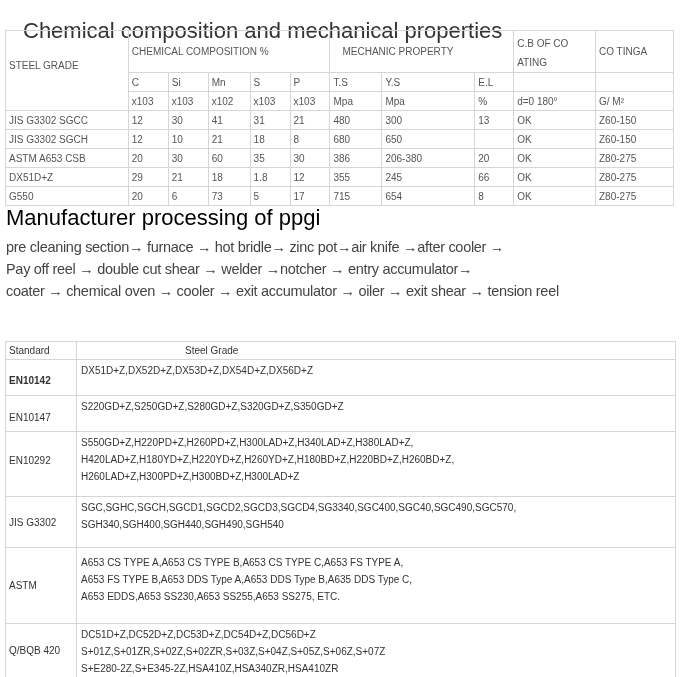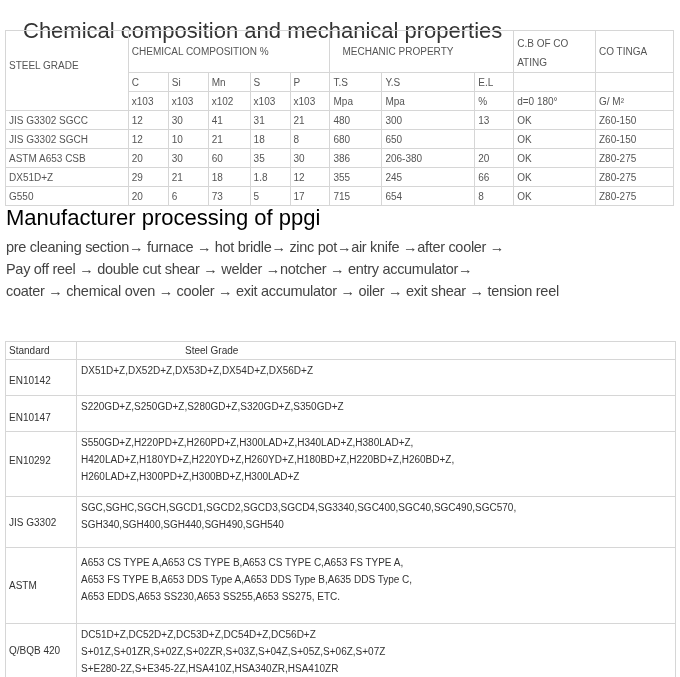--- a/index.html
+++ b/index.html
@@ -152,21 +152,21 @@
   <colgroup>
       <col style="width:71px">
       <col>
     </colgroup>
   <tbody>
       <tr class="hdr">
     <td class="std">Standard</td>
     <td class="hcenter" style="text-align:left;padding-left:108px;">Steel Grade</td>
   </tr>
   <tr style="height:36px">
-    <td class="std" style="padding-top:6px;">EN10142</td>
+    <td class="std" style="padding-top:6px;font-weight:bold;">EN10142</td>
     <td class="grades">
       <div>DX51D+Z,DX52D+Z,DX53D+Z,DX54D+Z,DX56D+Z</div>
     </td>
   </tr>
   <tr style="height:36px">
     <td class="std" style="padding-top:8px;">EN10147</td>
     <td class="grades">
       <div>S220GD+Z,S250GD+Z,S280GD+Z,S320GD+Z,S350GD+Z</div>
     </td>
   </tr>

